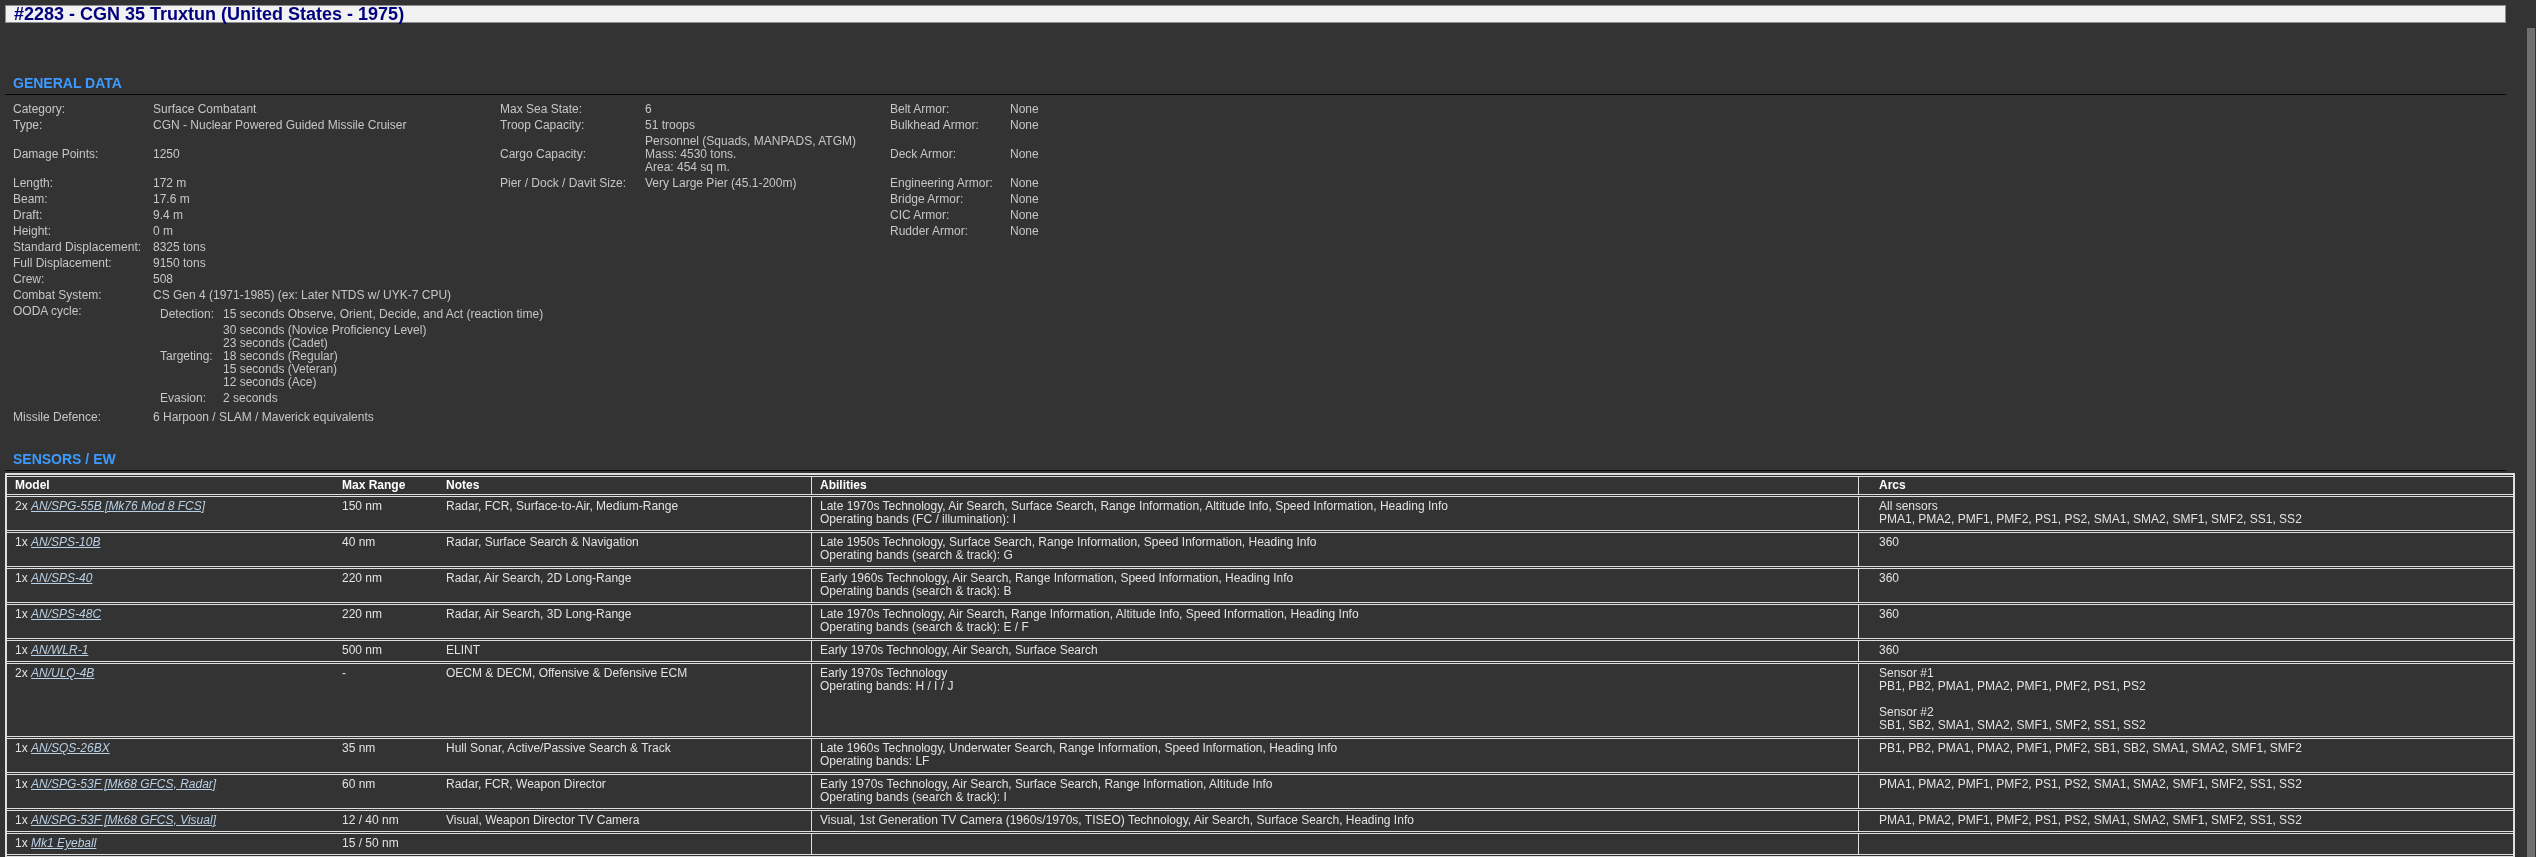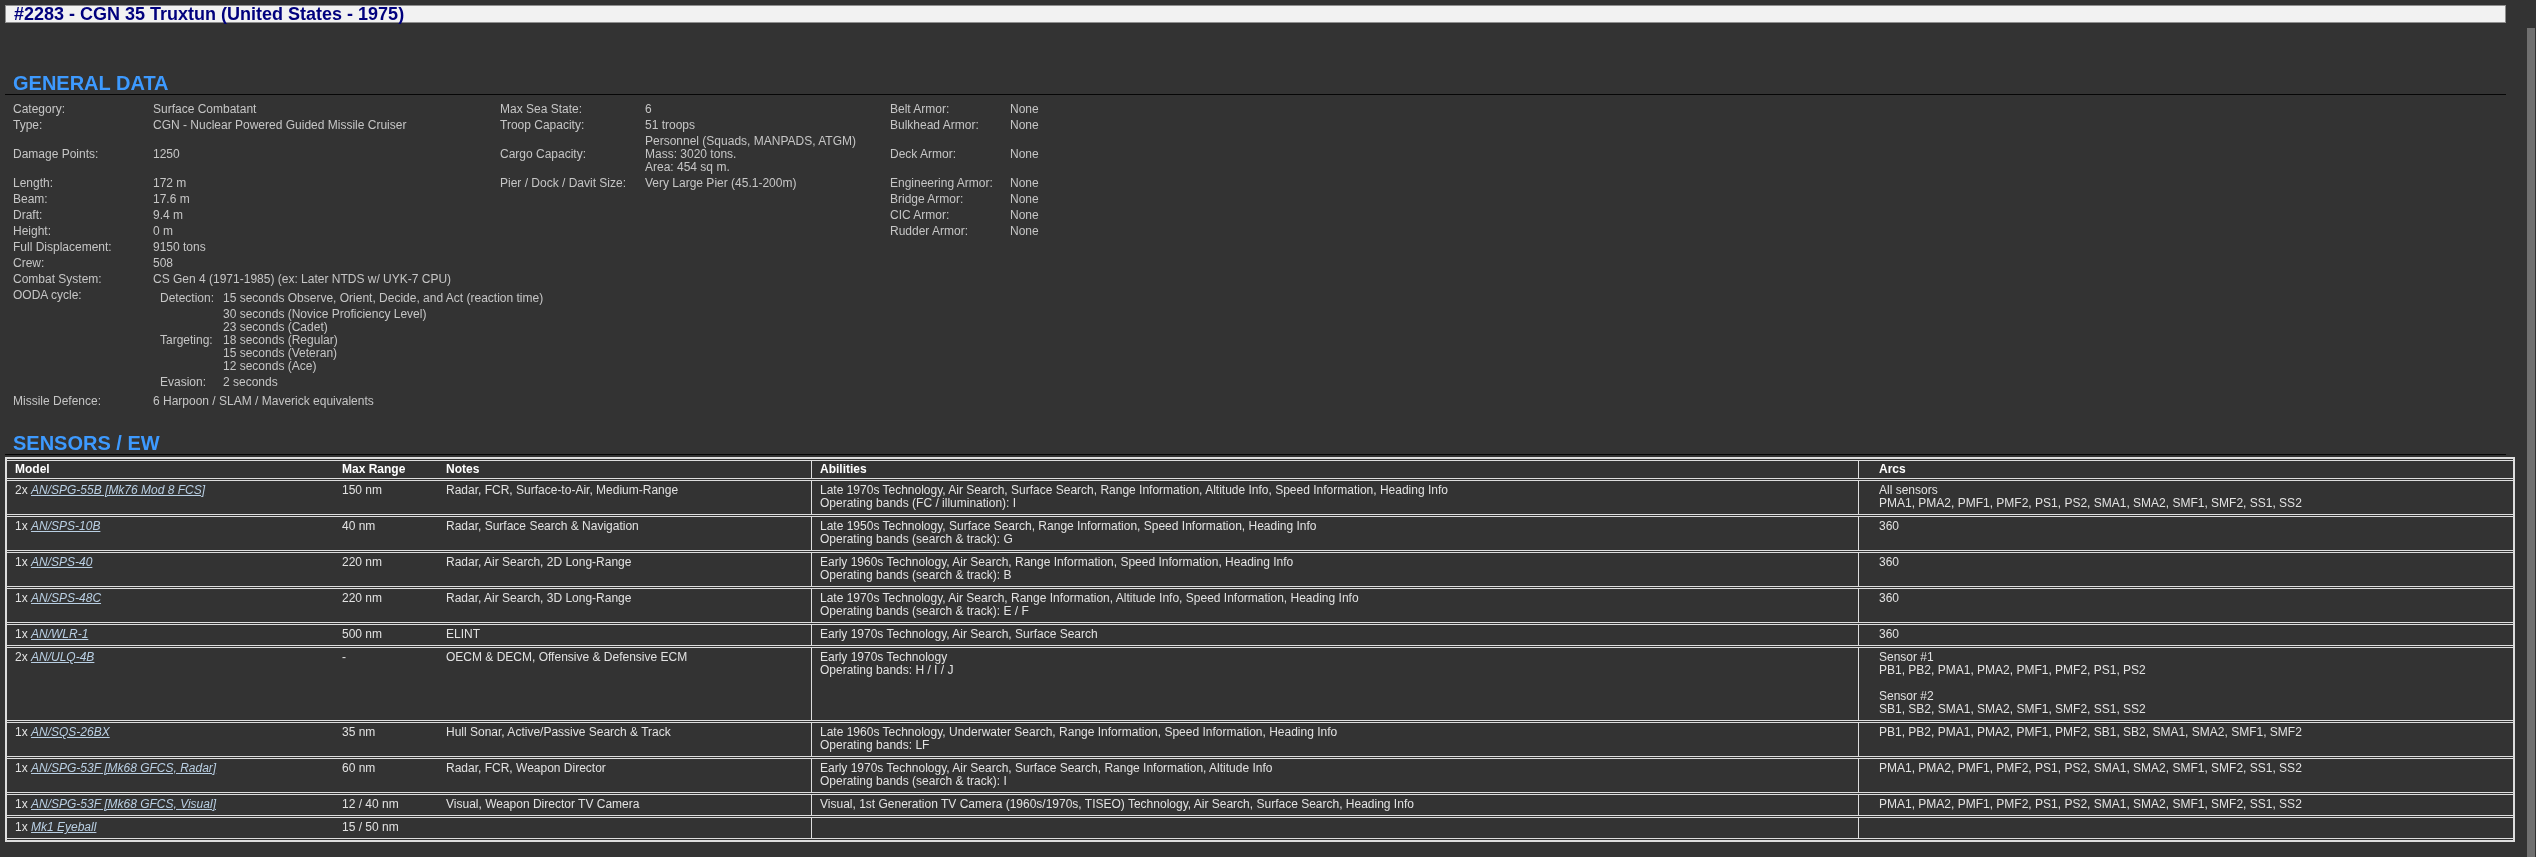--- a/index.html
+++ b/index.html
@@ -13,21 +13,21 @@
     margin:5px 30px 0 5px;
     background:var(--bar,#f2f2f2);
     border:1px solid #8f8f8f;
     padding:0 8px;
     font-size:18px;font-weight:bold;
     color:var(--navy,#00007d);
     line-height:16px;
   }
   .section-heading{
     color:var(--accent,#3d9aff);
-    font-weight:bold;font-size:20px;
+    font-weight:bold;font-size:14px;
     margin:0 30px 0 5px;
     padding:0 0 3px 8px;
     border-bottom:1px solid #060606;
     line-height:16px;
   }
   .gd-heading{margin-top:52px;}
   .sensors-heading{margin-top:26px;}
 
   
   table.gd{
@@ -113,21 +113,21 @@
         <td>51 troops</td>
         <td>Bulkhead Armor:</td>
         <td>None</td>
       </tr>
       <tr class="mid">
         <td>Damage Points:</td>
         <td>1250</td>
         <td>Cargo Capacity:</td>
         <td>
           <div>Personnel (Squads, MANPADS, ATGM)</div>
-          <div>Mass: 3020 tons.</div>
+          <div>Mass: 4530 tons.</div>
           <div>Area: 454 sq m.</div>
         </td>
         <td>Deck Armor:</td>
         <td>None</td>
       </tr>
       <tr>
         <td>Length:</td>
         <td>172 m</td>
         <td>Pier / Dock / Davit Size:</td>
         <td>Very Large Pier (45.1-200m)</td>
@@ -150,20 +150,24 @@
         <td>CIC Armor:</td>
         <td>None</td>
       </tr>
       <tr>
         <td>Height:</td>
         <td>0 m</td>
         <td></td>
         <td></td>
         <td>Rudder Armor:</td>
         <td>None</td>
+      </tr>
+      <tr>
+        <td>Standard Displacement:</td>
+        <td colspan="5">8325 tons</td>
       </tr>
       <tr>
         <td>Full Displacement:</td>
         <td colspan="5">9150 tons</td>
       </tr>
       <tr>
         <td>Crew:</td>
         <td colspan="5">508</td>
       </tr>
       <tr>

